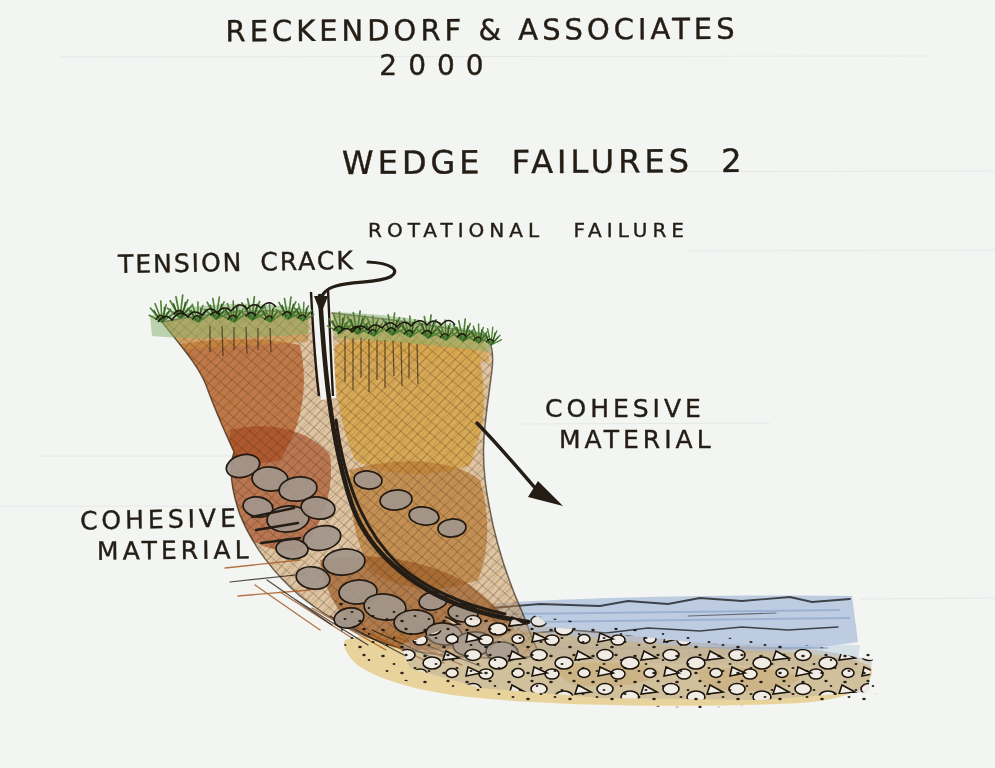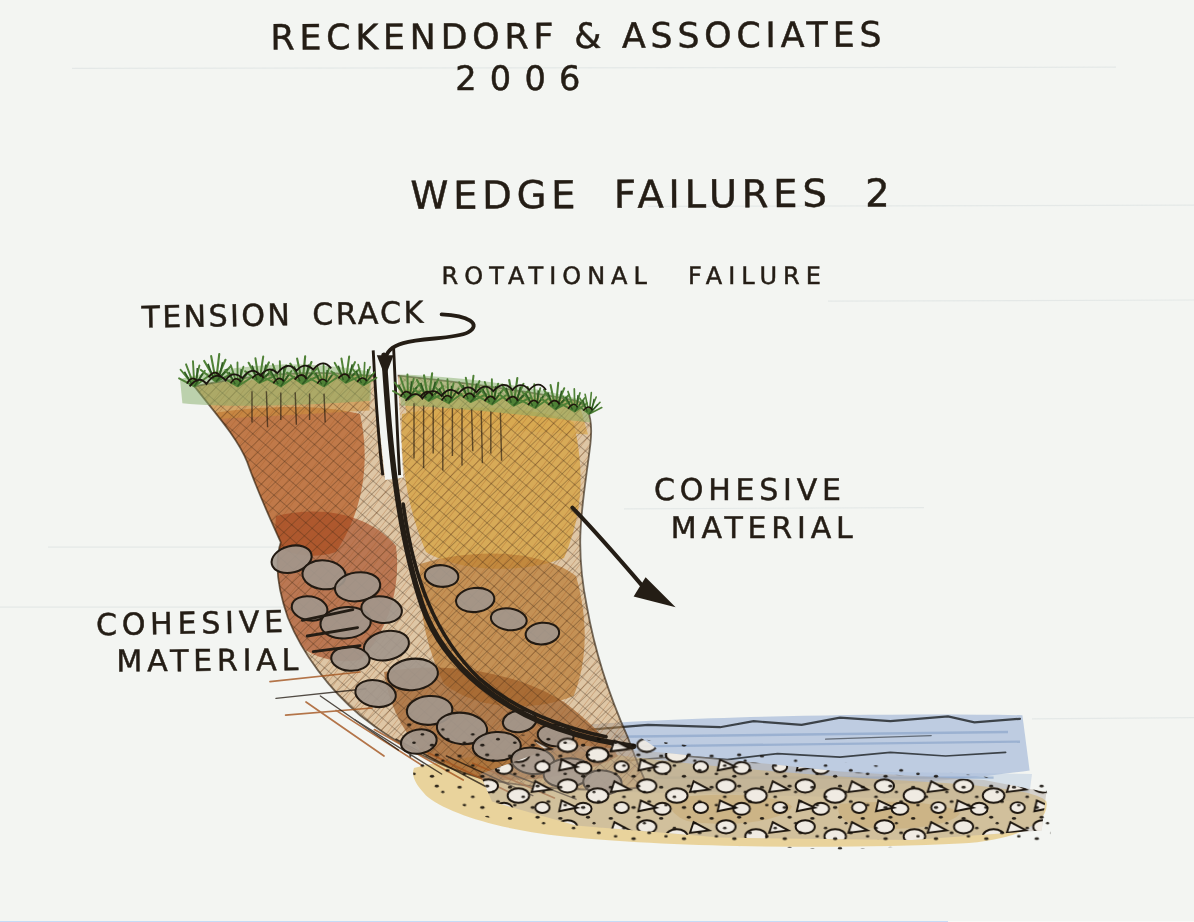--- a/index.html
+++ b/index.html
@@ -1,17 +1,17 @@
 <!DOCTYPE html>
 <html><head>
 <meta charset="utf-8">
 <style>
   html,body{margin:0;padding:0;}
   body{width:995px;height:768px;overflow:hidden;}
-  .page{position:relative;width:790px;height:768px;background:#3b82f6;font-family:"DejaVu Sans",sans-serif;}
+  .page{position:relative;width:790px;height:768px;background:#c4b5fd;font-family:"DejaVu Sans",sans-serif;}
   .art{position:absolute;left:0;top:0;width:995px;height:768px;}
   .hand{
     position:absolute;
     color:#241d15;
     font-family:"DejaVu Sans",sans-serif;
     white-space:nowrap;
     font-weight:500;
     -webkit-text-stroke:0.4px #241d15;
   }
   .t-credit{left:482px;top:13px;font-size:29px;letter-spacing:4px;transform:translateX(-50%) rotate(-0.3deg);}
@@ -237,21 +237,21 @@
     </g>
 
     <g stroke-width="2.4" stroke-linecap="round" stroke="#241d15">
       <line x1="252" y1="517" x2="294" y2="508"></line>
       <line x1="256" y1="530" x2="298" y2="523"></line>
       <line x1="261" y1="543" x2="300" y2="538"></line>
     </g>
   </svg>
 
   <div class="hand t-credit">RECKENDORF &amp; ASSOCIATES</div>
-  <div class="hand t-year">2006</div>
+  <div class="hand t-year">2000</div>
   <div class="hand t-series">WEDGE FAILURES 2</div>
   <div class="hand t-fig">ROTATIONAL FAILURE</div>
   <div class="hand t-tension">TENSION CRACK</div>
   <div class="hand t-cohr1">COHESIVE</div>
   <div class="hand t-cohr2">MATERIAL</div>
   <div class="hand t-cohl1">COHESIVE</div>
   <div class="hand t-cohl2">MATERIAL</div>
 </div>
 
 </body></html>

